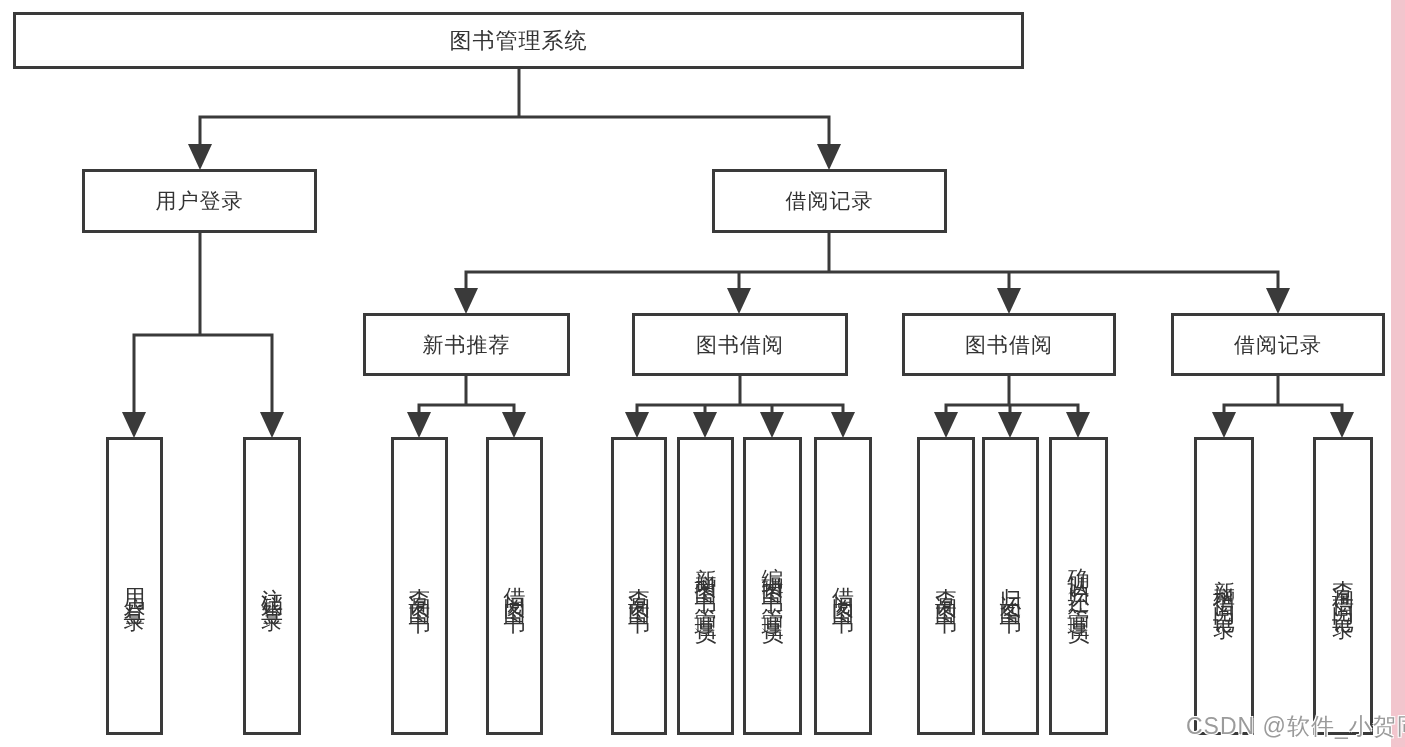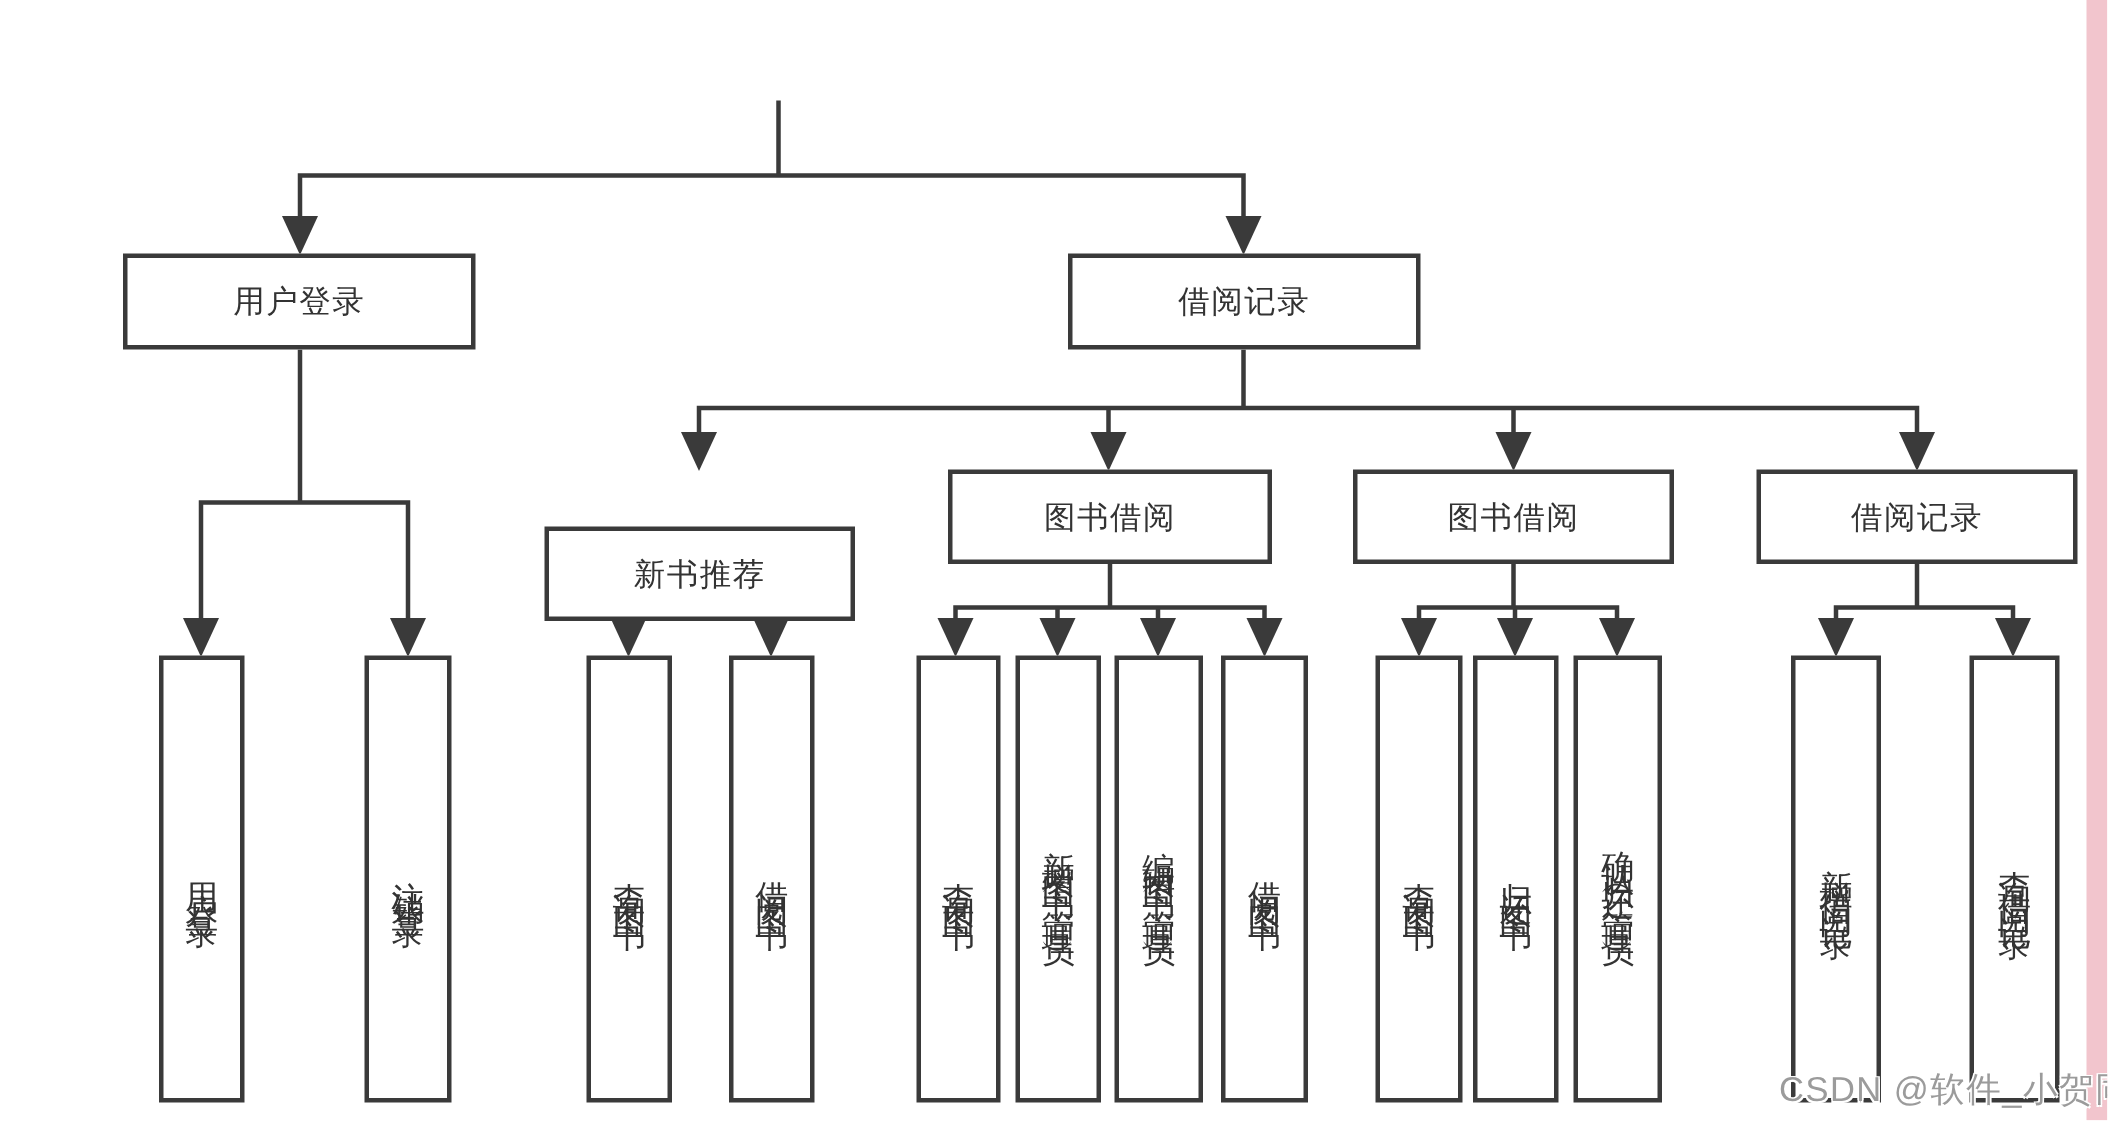--- a/index.html
+++ b/index.html
@@ -90,25 +90,26 @@
       <polygon points="1066,412 1090,412 1078,438"></polygon>
     </g>
 
     <g>
       <path d="M1278 376 L1278 406 M1222.5 405 L1343.5 405 M1224 405 L1224 413 M1342 405 L1342 413"></path>
       <polygon points="1212,412 1236,412 1224,438"></polygon>
       <polygon points="1330,412 1354,412 1342,438"></polygon>
     </g>
   </svg>
 
+  <div class="node root" style="left:13px;top:12px;width:1011px;height:57px;">图书管理系统</div>
 
   <div class="node" style="left:82px;top:169px;width:235px;height:64px;">用户登录</div>
   <div class="node" style="left:712px;top:169px;width:235px;height:64px;">借阅记录</div>
 
-  <div class="node" style="left:363px;top:313px;width:207px;height:63px;margin-top:38px;">新书推荐</div>
+  <div class="node" style="left:363px;top:313px;width:207px;height:63px;">新书推荐</div>
   <div class="node" style="left:632px;top:313px;width:216px;height:63px;">图书借阅</div>
   <div class="node" style="left:902px;top:313px;width:214px;height:63px;">图书借阅</div>
   <div class="node" style="left:1171px;top:313px;width:214px;height:63px;">借阅记录</div>
 
   <div class="vnode" style="left:106px;top:437px;width:57px;height:298px;">用户登录</div>
   <div class="vnode" style="left:243px;top:437px;width:58px;height:298px;">注销登录</div>
 
   <div class="vnode" style="left:391px;top:437px;width:57px;height:298px;">查询图书</div>
   <div class="vnode" style="left:486px;top:437px;width:57px;height:298px;">借阅图书</div>
 

